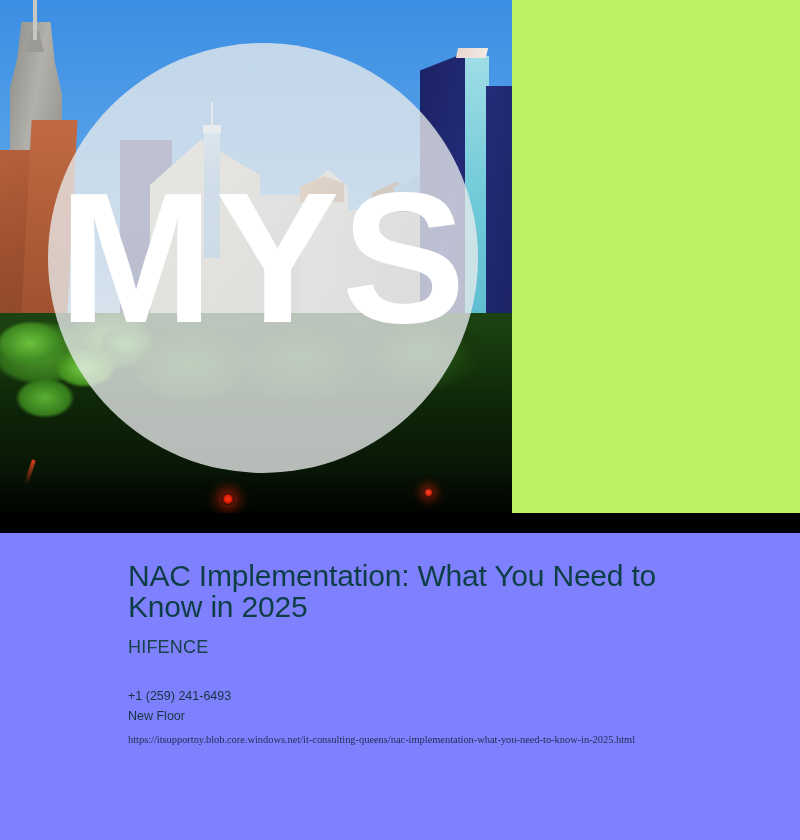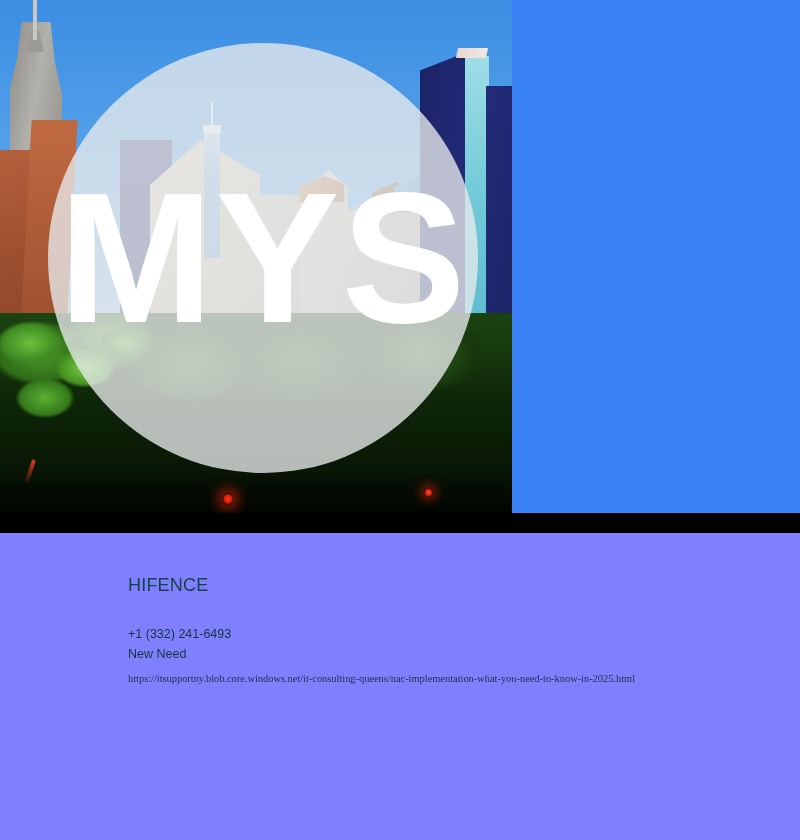--- a/index.html
+++ b/index.html
@@ -11,21 +11,21 @@
     width: 800px;
     height: 840px;
     overflow: hidden;
     font-family: "Liberation Sans", sans-serif;
   }
 
   .page {
     position: relative;
     width: 800px;
     height: 655px;
-    background: #3b82f6;
+    background: #bef264;
   }
 
   
   .hero {
     position: absolute;
     left: 0;
     top: 0;
     width: 512px;
     height: 513px;
     overflow: hidden;
@@ -372,25 +372,26 @@
 
     <div class="circle-overlay"></div>
     <div class="circle-label">MYS</div>
   </div>
 
   <div class="black-gap"></div>
 
   <div class="panel">
     <div class="panel-inner">
 
+      <h1 class="title">NAC Implementation: What You Need to Know in 2025</h1>
       <div class="subtitle">HIFENCE</div>
 
       <div class="contact">
-        <div class="contact-line">+1 (332) 241-6493</div>
-        <div class="contact-line">New Need</div>
+        <div class="contact-line">+1 (259) 241-6493</div>
+        <div class="contact-line">New Floor</div>
       </div>
 
       <div class="url">https://itsupportny.blob.core.windows.net/it-consulting-queens/nac-implementation-what-you-need-to-know-in-2025.html</div>
 
     </div>
   </div>
 
 </div>
 
 </body></html>

